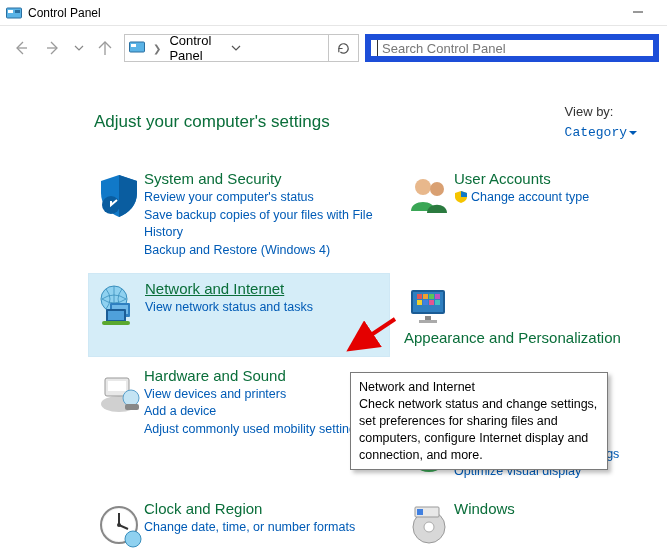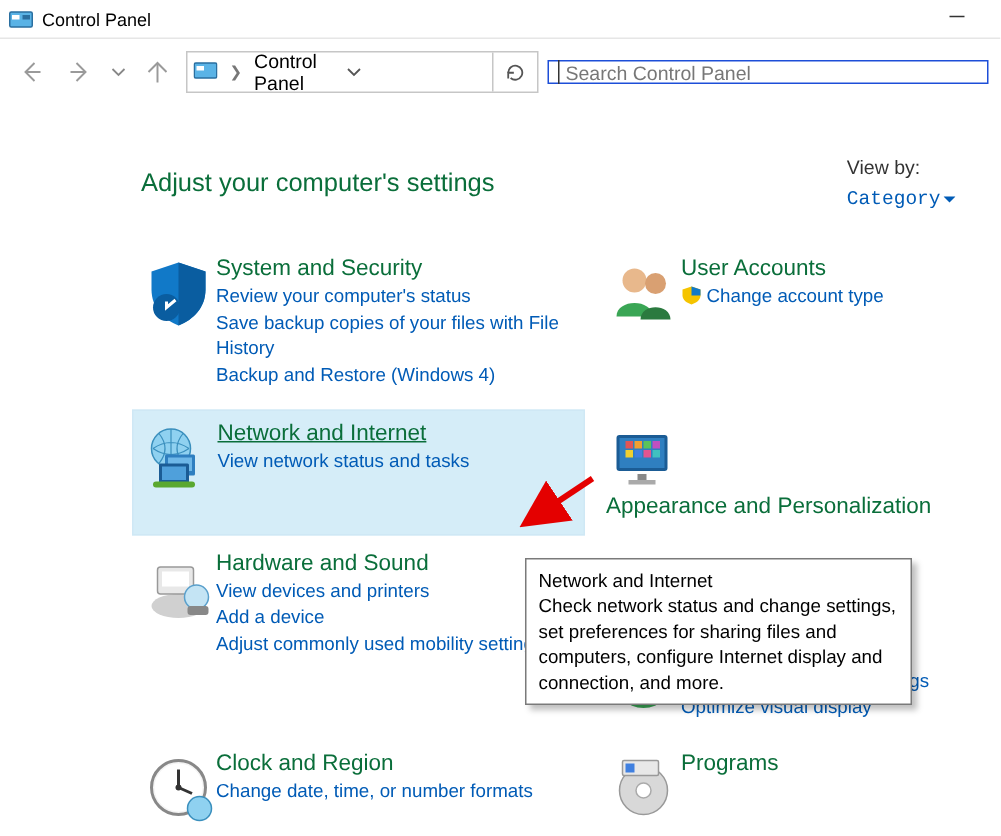--- a/index.html
+++ b/index.html
@@ -51,22 +51,22 @@
   .addr-main .chev { color: #777; font-size: 10px; padding: 0 4px; }
   .addr-main .label { font-size: 13px; }
   .addr-refresh {
     border-left: 1px solid #c6c6c6;
     width: 30px; height: 26px;
     display: flex; align-items: center; justify-content: center;
     color: #555;
   }
   .searchbox {
     flex: 1;
-    border: 1px solid #1d4ed8;
-    height: 16px;
+    border: 6px solid #1d4ed8;
+    height: 28px;
     display: flex; align-items: center;
     padding-left: 6px;
     color: #777;
     font-size: 13px;
   }
 
   
   .content {
     padding: 22px 24px 10px 24px;
     position: relative;
@@ -367,21 +367,21 @@
     <div class="item">
       <div class="iconwrap">
         <svg width="48" height="48" viewBox="0 0 48 48">
           <circle cx="24" cy="26" r="16" fill="#d8d8d8" stroke="#999"></circle>
           <circle cx="24" cy="26" r="5" fill="#fff" stroke="#aaa"></circle>
           <rect x="10" y="6" width="24" height="10" rx="1" fill="#e8e8e8" stroke="#999"></rect>
           <rect x="12" y="8" width="6" height="6" fill="#4080e0"></rect>
         </svg>
       </div>
       <div class="texts">
-        <div class="title">Programs</div>
+        <div class="title">Windows</div>
       </div>
     </div>
   </div>
 </div>
 
 <div class="arrow">
   <svg viewBox="0 0 55 38">
     <defs>
         <marker id="ah" markerWidth="8" markerHeight="8" refX="6" refY="4" orient="auto">
       <path d="M0 0 L8 4 L0 8 Z" fill="#e40000"></path>

